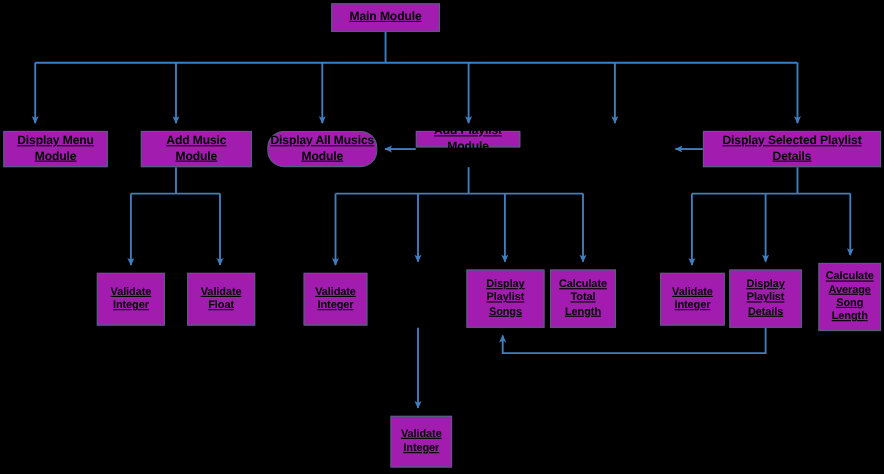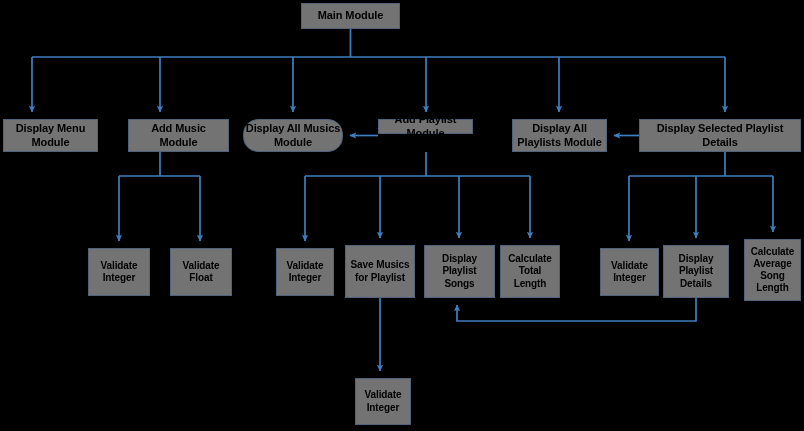--- a/index.html
+++ b/index.html
@@ -7,31 +7,32 @@
     position:relative;
     width:804px;height:431px;
     background:#000000;
     font-family:"Liberation Sans", sans-serif;
     overflow:hidden;
   }
   #links{position:absolute;left:0;top:0;width:804px;height:431px;}
   .node{
     position:absolute;
     box-sizing:border-box;
-    background:#737373;
+    background:#a21caf;
     border:1px solid #51627a;
     color:#000000;
     font-weight:bold;
     display:flex;
     align-items:center;
     justify-content:center;
     text-align:center;
     line-height:1.22;
     letter-spacing:-0.1px;
     white-space:pre-line;
+    text-decoration:underline;
   }
   .n-main{font-size:11px;}
   .n-mod{font-size:11px;}
   .n-leaf{font-size:10px;}
 </style>
 </head>
 <body>
 
 <div id="canvas">
 
@@ -82,33 +83,29 @@
 
   <div class="node n-main" style="left:301px;top:3px;width:99px;height:26px;">Main Module</div>
   <div class="node n-mod" style="left:3px;top:119px;width:95px;height:33px;">Display Menu
 Module</div>
   <div class="node n-mod" style="left:128px;top:119px;width:101px;height:33px;">Add Music
 Module</div>
   <div class="node n-mod" style="left:243px;top:119px;width:100px;height:33px;border-radius:15px;">Display All Musics
 Module</div>
   <div class="node n-mod" style="left:378px;top:119px;width:95px;height:15px;">Add  Playlist
 Module</div>
-  <div class="node n-mod" style="left:512px;top:119px;width:95px;height:33px;">Display All
-Playlists Module</div>
   <div class="node n-mod" style="left:639px;top:119px;width:162px;height:33px;">Display Selected Playlist
 Details</div>
 
   <div class="node n-leaf" style="left:88px;top:248px;width:62px;height:48px;">Validate
 Integer</div>
   <div class="node n-leaf" style="left:170px;top:248px;width:62px;height:48px;">Validate
 Float</div>
   <div class="node n-leaf" style="left:276px;top:248px;width:58px;height:48px;">Validate
 Integer</div>
-  <div class="node n-leaf" style="left:345px;top:245px;width:70px;height:53px;">Save Musics
-for Playlist</div>
   <div class="node n-leaf" style="left:424px;top:245px;width:71px;height:53px;">Display
 Playlist
 Songs</div>
   <div class="node n-leaf" style="left:500px;top:245px;width:60px;height:53px;">Calculate
 Total
 Length</div>
   <div class="node n-leaf" style="left:600px;top:248px;width:59px;height:48px;">Validate
 Integer</div>
   <div class="node n-leaf" style="left:663px;top:245px;width:66px;height:53px;">Display
 Playlist

